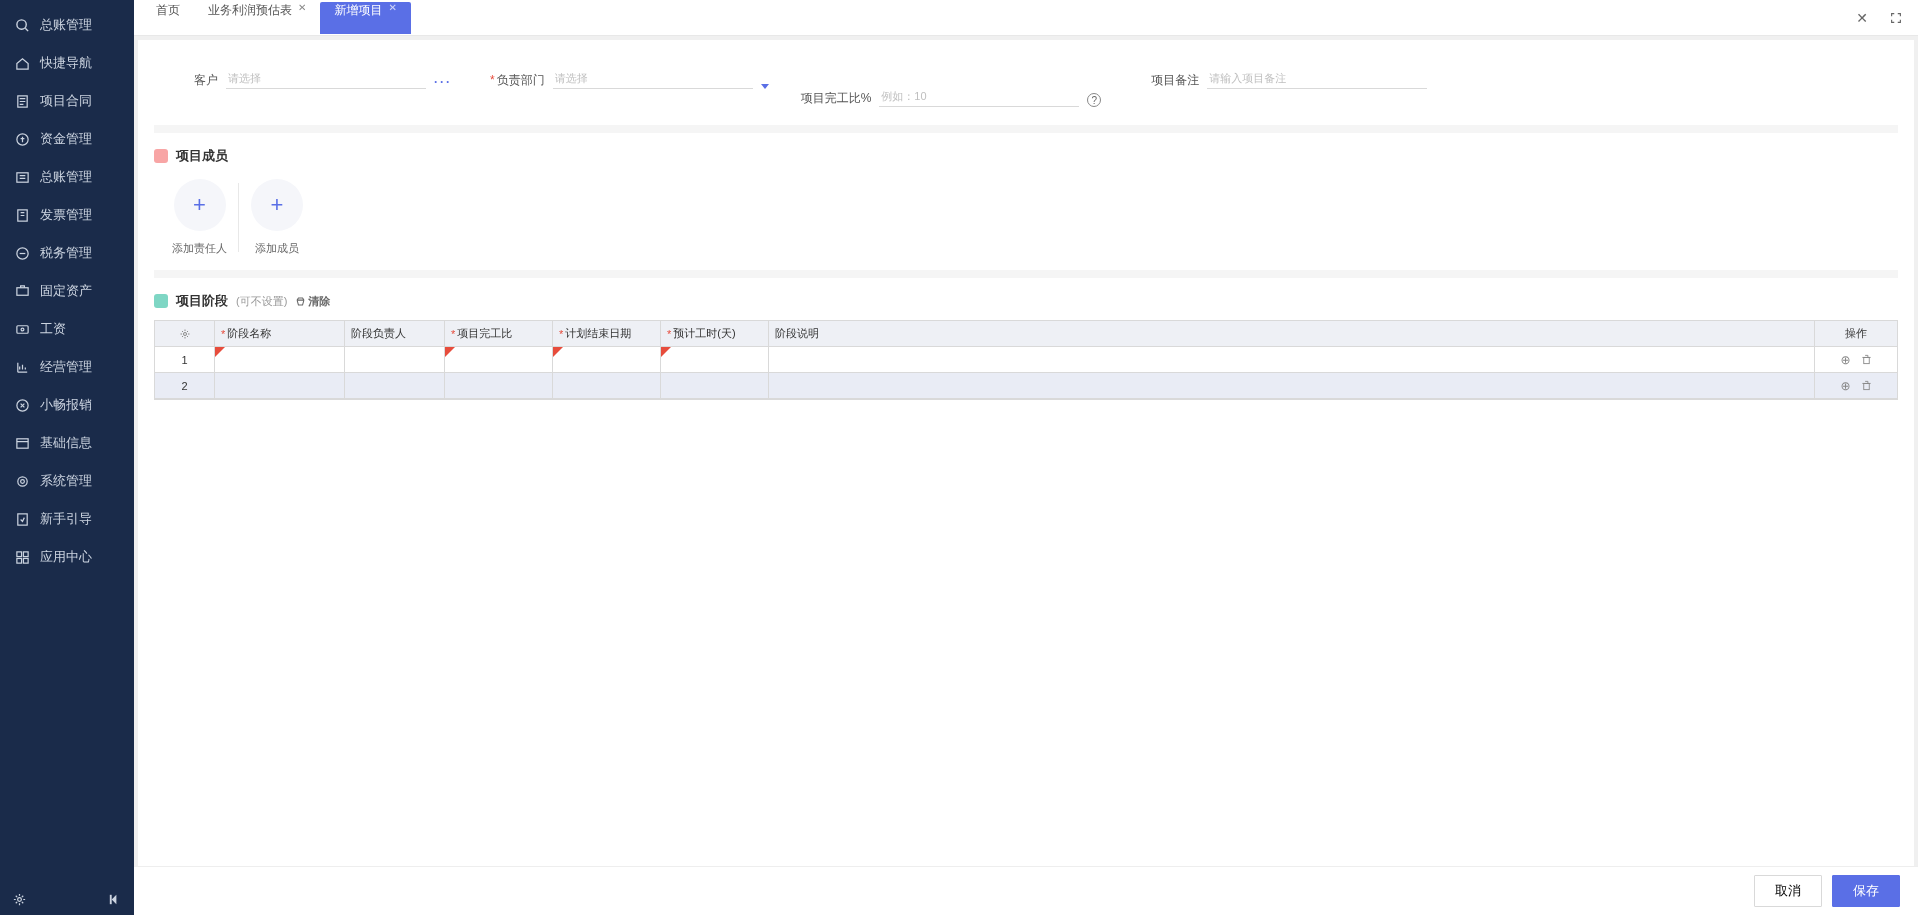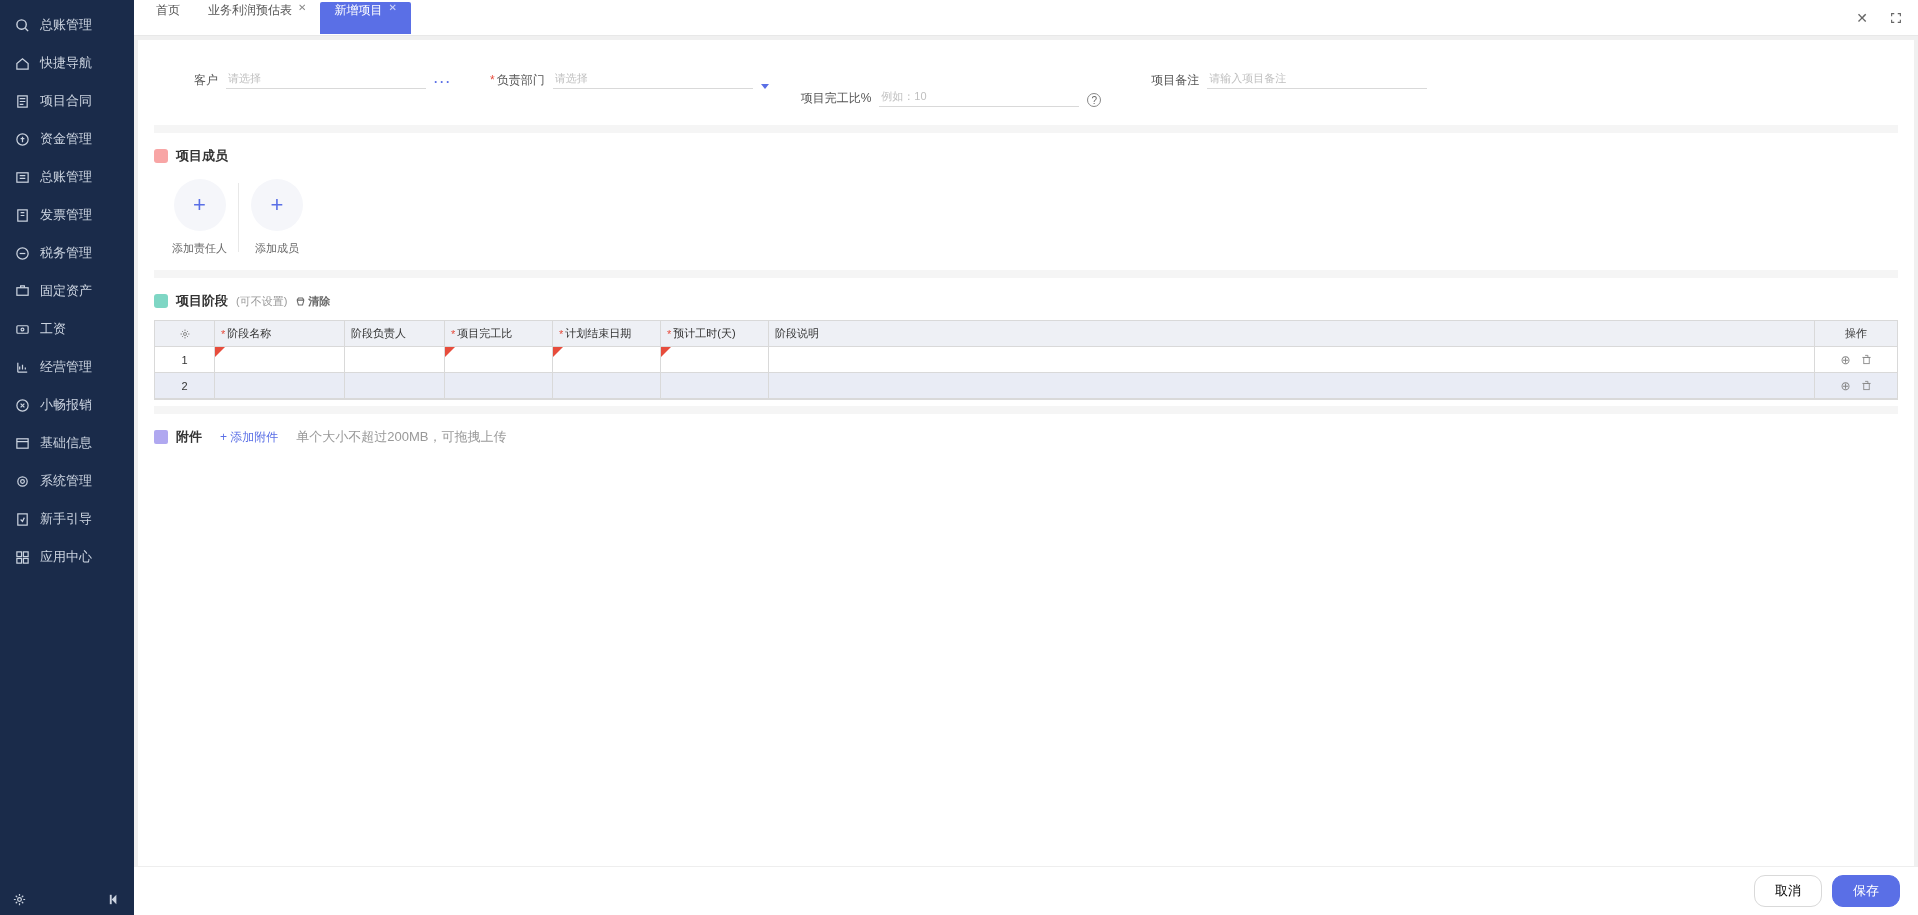--- a/index.html
+++ b/index.html
@@ -204,21 +204,21 @@
     .footer {
       position: absolute;
       left: 0; right: 0; bottom: 0;
       padding: 8px 18px;
       display: flex; justify-content: flex-end; gap: 10px;
       background: #fff;
       border-top: 1px solid #eee;
     }
     .btn {
       padding: 6px 20px; border: 1px solid #d9d9d9; background: #fff;
-      border-radius: 11px; cursor: pointer; font-size: 13px;
+      border-radius: 1px; cursor: pointer; font-size: 13px;
     }
     .btn.primary { background: #5a6fe6; border-color: #5a6fe6; color: #fff; }
 
     svg { display: block; }
   </style>
 </head>
 <body>
 
 <div class="app">
 
@@ -537,28 +537,20 @@
                       <rect x="4" y="5" width="8" height="9"></rect>
                       <path d="M2 5h12M6 2h4v3"></path>
                     </svg>
                 </span>
               </div>
             </div>
           </div>
         </div>
       </div>
 
-      <div class="section attach-row">
-        <div class="section-head">
-          <span class="sect-icon attach"></span>
-          <span>附件</span>
-          <span class="link" style="font-weight:400;font-size:12px;margin-left:10px">+ <span>添加附件</span></span>
-          <span class="attach-note" style="font-weight:400">单个大小不超过200MB，可拖拽上传</span>
-        </div>
-      </div>
 
     </div>
 
     <div class="footer">
       <button class="btn">取消</button>
       <button class="btn primary">保存</button>
     </div>
   </div>
 </div>
 

